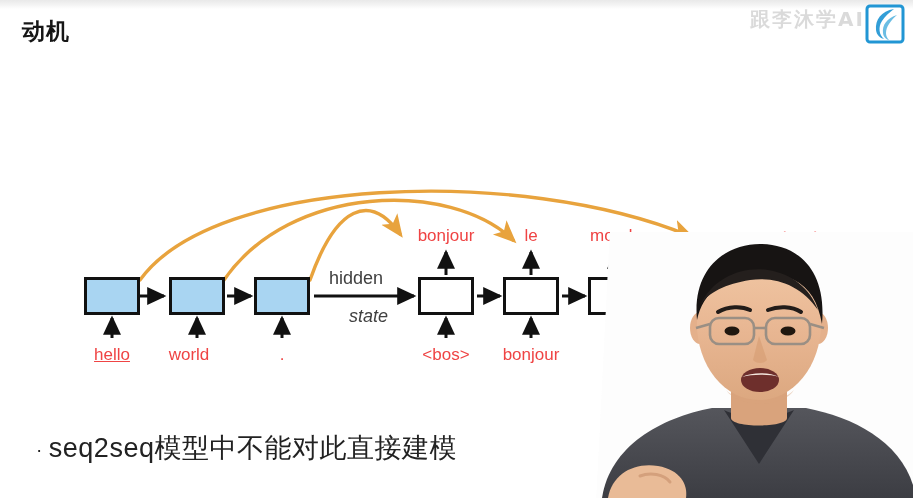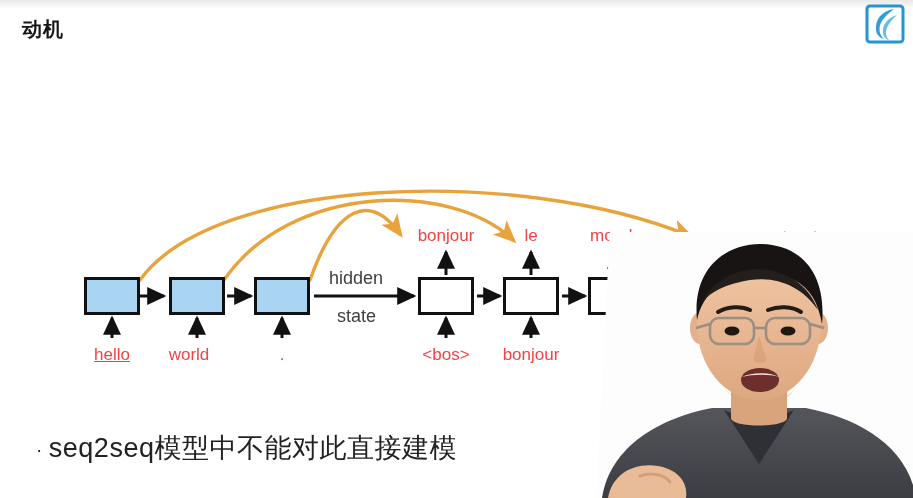--- a/index.html
+++ b/index.html
@@ -21,21 +21,21 @@
   .top-band {
     position: absolute;
     left: 0; top: 0;
     width: 913px; height: 9px;
     background: linear-gradient(to bottom, #e9e9e9 0%, #f4f4f4 55%, #ffffff 100%);
   }
   .slide-title {
     position: absolute;
     left: 22px;
     top: 16px;
-    font-size: 20px;
+    font-size: 23px;
     font-weight: bold;
     color: #161616;
     letter-spacing: 1px;
     white-space: nowrap;
   }
   .bullet-line {
     position: absolute;
     font-size: 27px;
     color: #222222;
     white-space: nowrap;
@@ -122,20 +122,21 @@
 </style>
 </head>
 <body>
 
 <div id="slide">
 
   <div class="top-band"></div>
 
   <div class="slide-title">动机</div>
 
+  <div class="watermark">跟李沐学AI</div>
 
   <div class="logo-box">
     <svg width="44" height="44" viewBox="0 0 44 44" aria-hidden="true">
       <rect x="4" y="4" width="36" height="36" rx="3" ry="3" fill="#ffffff" stroke="#2196d4" stroke-width="3"></rect>
       <path d="M31 7 C18 9, 12 18, 13 28 C13.6 33, 17 36, 21 37 C16 33, 15 25, 19 19 C22 14, 27 10, 31 7 Z" fill="#2196d4" opacity="0.92"></path>
       <path d="M34 13 C24 16, 19 23, 20 31 C20.5 35, 23 37.5, 26 38 C22 34.5, 22 28, 26 22 C28.5 18, 31.5 15, 34 13 Z" fill="#5bb6e0" opacity="0.9"></path>
     </svg>
   </div>
 
 
@@ -201,21 +202,21 @@
   <div class="cell enc" style="left:169px; top:277px;"></div>
   <div class="cell enc" style="left:254px; top:277px;"></div>
 
   <div class="cell dec" style="left:418px; top:277px;"></div>
   <div class="cell dec" style="left:503px; top:277px;"></div>
   <div class="cell dec" style="left:588px; top:277px;"></div>
   <div class="cell dec" style="left:673px; top:277px;"></div>
   <div class="cell dec" style="left:772px; top:277px;"></div>
 
   <div class="hidden-state" style="left:329px; top:268px;">hidden</div>
-  <div class="hidden-state" style="left:337px; top:306px;">state</div>
+  <div class="hidden-state" style="left:349px; top:306px;font-style:italic;">state</div>
 
   <div class="lbl in" style="left:84px; width:56px;text-decoration:underline;">hello</div>
   <div class="lbl in" style="left:161px; width:56px;">world</div>
   <div class="lbl in" style="left:254px; width:56px;">.</div>
 
   <div class="lbl in" style="left:408px; width:76px;">&lt;bos&gt;</div>
   <div class="lbl in" style="left:493px; width:76px;">bonjour</div>
   <div class="lbl in" style="left:578px; width:76px;">le</div>
   <div class="lbl in" style="left:663px; width:76px;">monde</div>
 

